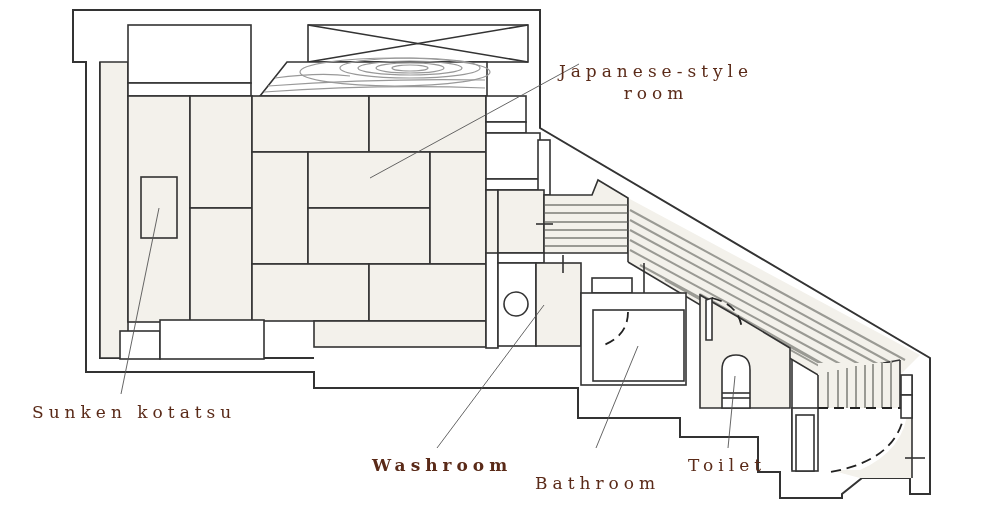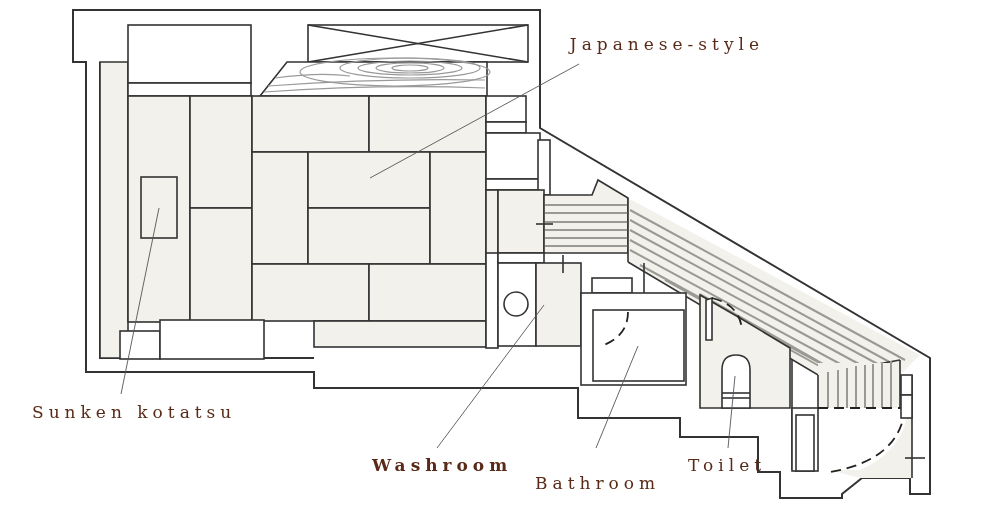--- a/index.html
+++ b/index.html
@@ -15,21 +15,21 @@
   .leader { stroke: #555; stroke-width: 0.9; fill: none; }
   .label {
     position: absolute;
     font-family: "DejaVu Serif", "Liberation Serif", serif;
     font-size: 17px;
     letter-spacing: 5px;
     color: #5a2a18;
     white-space: nowrap;
     line-height: 22px;
   }
-  .label.center { text-align: right; }
+  .label.center { text-align: center; margin-top: 27px; }
 </style>
 </head>
 <body>
 
 <svg id="plan" viewBox="0 0 1000 516" xmlns="http://www.w3.org/2000/svg">
 
   <g>
     <path class="wall" d="M73 10 L540 10 L540 128 L930 358 L930 494 L910 494 L910 478 L862 478 L842 494 L842 498 L780 498 L780 472 L758 472 L758 437 L680 437 L680 418 L578 418 L578 388 L314 388 L314 372 L86 372 L86 62 L73 62 Z"></path>
     <path class="wall" d="M100 62 L100 358 L300 358 L300 358 L314 358 L314 358"></path>
   </g>
@@ -176,17 +176,18 @@
     <line class="leader" x1="370" y1="178" x2="579" y2="64"></line>
     <line class="leader" x1="159" y1="208" x2="121" y2="394"></line>
     <line class="leader" x1="544" y1="305" x2="437" y2="448"></line>
     <line class="leader" x1="638" y1="346" x2="596" y2="448"></line>
     <line class="leader" x1="735" y1="376" x2="728" y2="448"></line>
   </g>
 </svg>
 
 <div class="label center" style="left:548px; top:33px; width:216px;">
   <div>Japanese-style</div>
+  <div>room</div>
 </div>
 <div class="label" style="left:20px; top:401px;margin-left:12px;">Sunken kotatsu</div>
 <div class="label" style="left:372px; top:454px;font-weight:bold;">Washroom</div>
 <div class="label" style="left:535px; top:472px;">Bathroom</div>
 <div class="label" style="left:688px; top:454px;">Toilet</div>
 
 </body></html>

